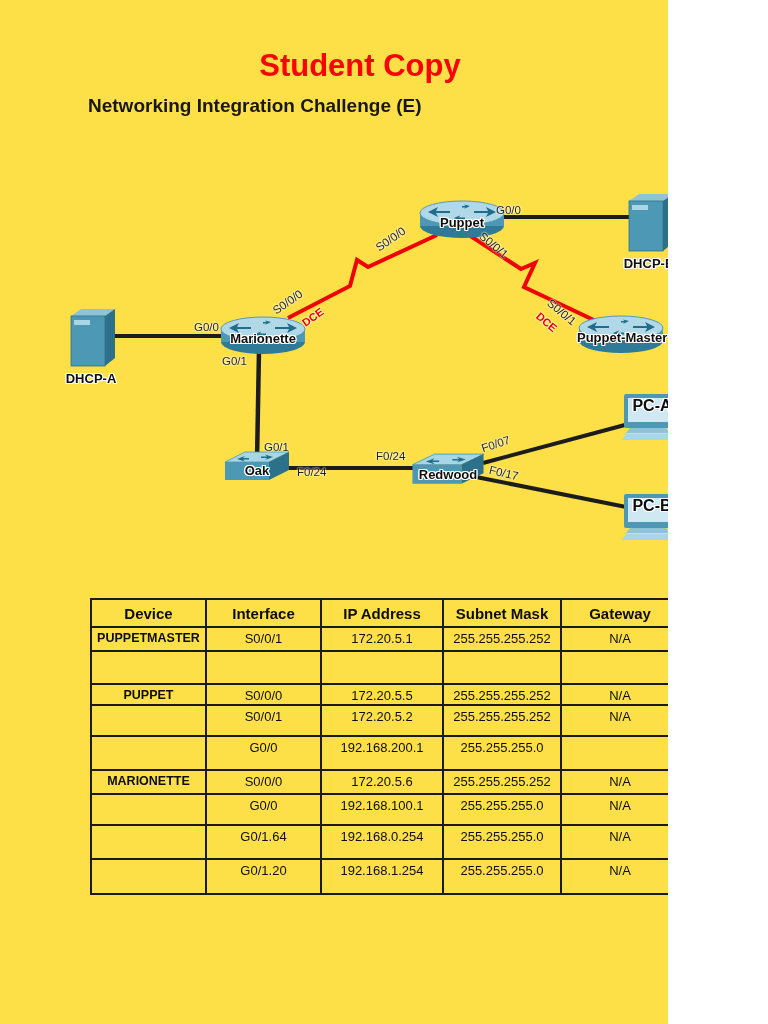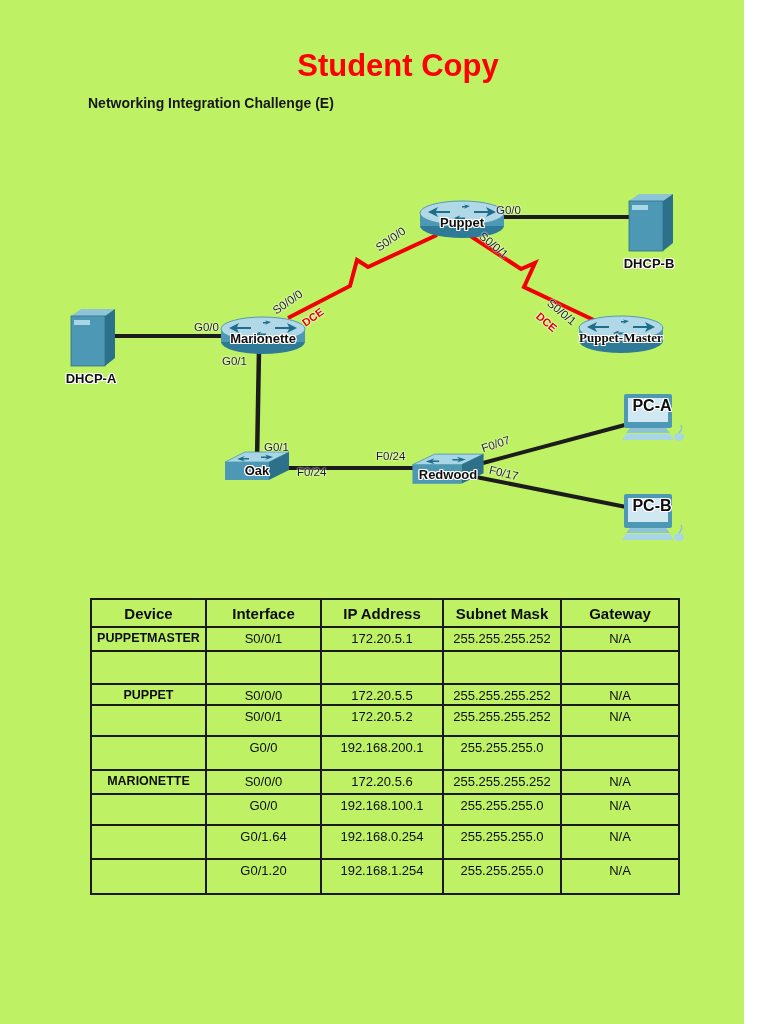--- a/index.html
+++ b/index.html
@@ -1,33 +1,33 @@
 <!DOCTYPE html>
 <html><head>
 <meta charset="utf-8">
 <style>
   * { margin:0; padding:0; box-sizing:border-box; }
   body { background:#ffffff; font-family:"Liberation Sans", sans-serif; }
-  .stage { position:relative; width:744px; height:1024px; background:#bef264; overflow:hidden; }
+  .stage { position:relative; width:668px; height:1024px; background:#fde047; overflow:hidden; }
 
   .doc-title { position:absolute; top:48px; left:52px; right:0; text-align:center;
                font-size:31px; font-weight:bold; color:#fe0000; letter-spacing:0px; }
-  .doc-heading { position:absolute; top:95px; left:88px; font-size:14px; font-weight:bold; color:#171717; }
+  .doc-heading { position:absolute; top:95px; left:88px; font-size:19px; font-weight:bold; color:#171717; }
 
   .links-layer { position:absolute; left:0; top:0; width:768px; height:580px; }
 
   .device { position:absolute; }
   .device svg { display:block; }
   .dev-label { position:absolute; left:0; right:0; text-align:center; font-size:13px; font-weight:bold;
                color:#0e0e0e; white-space:nowrap;
                text-shadow:-1px -1px 0 #fff,1px -1px 0 #fff,-1px 1px 0 #fff,1px 1px 0 #fff,0 -1px 0 #fff,0 1px 0 #fff,-1px 0 0 #fff,1px 0 0 #fff; }
 
   .dev-puppet    { left:418px; top:200px; width:88px; }
   .dev-marionette{ left:219px; top:316px; width:88px; }
-  .dev-pm        { left:577px; top:315px; width:88px;font-family:Liberation Serif, serif; }
+  .dev-pm        { left:577px; top:315px; width:88px; }
   .dev-dhcpb     { left:623px; top:193px; width:52px; }
   .dev-dhcpa     { left:47px;  top:308px; width:52px;margin-left:18px; }
   .dev-oak       { left:221px; top:450px; width:72px; }
   .dev-redwood   { left:408px; top:452px; width:80px; }
   .dev-pca       { left:616px; top:392px; width:72px; }
   .dev-pcb       { left:616px; top:492px; width:72px; }
 
   .router-label { top:15px; }
   .server-label { top:63px; }
   .switch-label { top:13px; }

